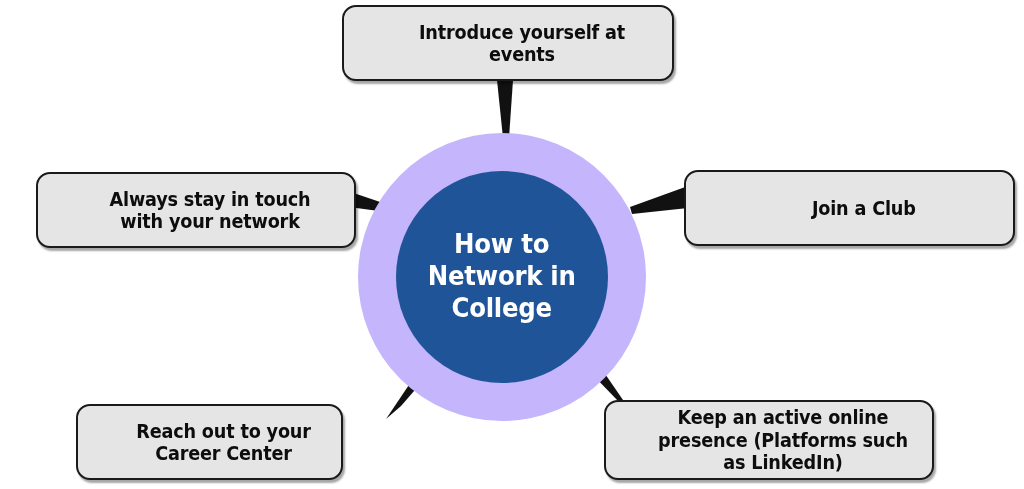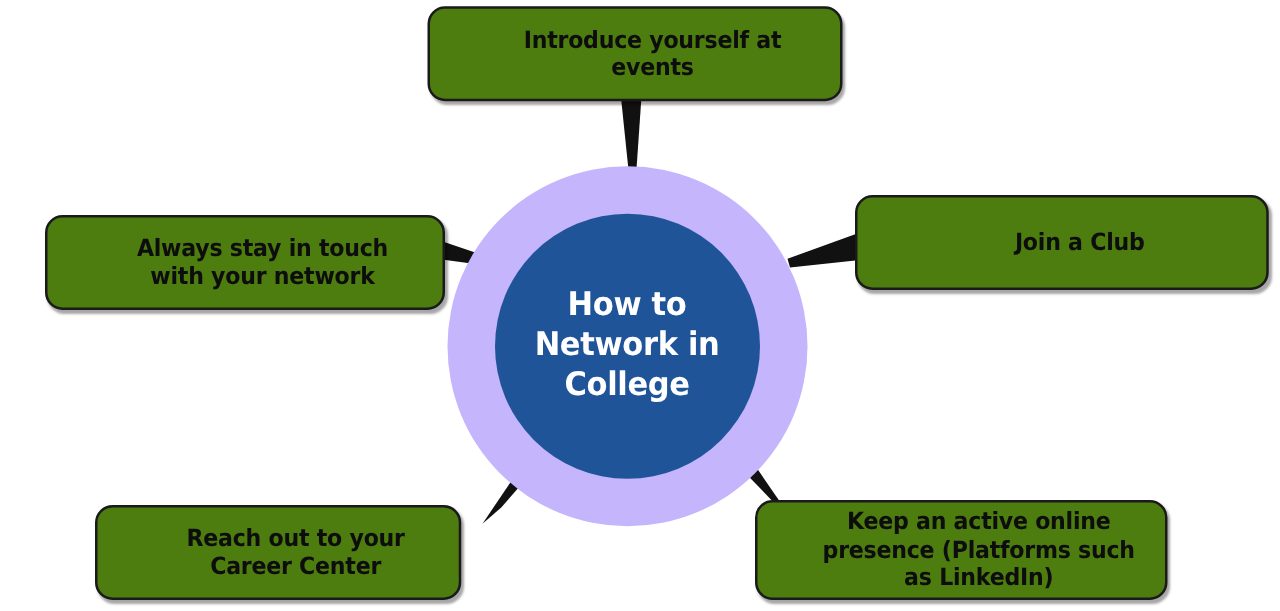--- a/index.html
+++ b/index.html
@@ -23,21 +23,21 @@
     position: absolute;
     left: 0;
     top: 0;
     width: 1024px;
     height: 489px;
     pointer-events: none;
   }
   .node-box {
     position: absolute;
     box-sizing: border-box;
-    background: #4d7c0f;
+    background: #e5e5e5;
     border: 2px solid #1a1a1a;
     border-radius: 14px;
     box-shadow: 2px 3px 2px rgba(0,0,0,0.35);
     display: flex;
     align-items: center;
     justify-content: center;
     text-align: center;
     z-index: 3;
     padding-left: 28px;
   }
@@ -47,22 +47,22 @@
     font-size: 19px;
     line-height: 1.18;
     letter-spacing: -0.2px;
     color: #0d0d0d;
     padding: 0 10px;
     transform: scaleX(0.93);
   }
   
   #box-top      { left: 342px; top: 5px;   width: 332px; height: 76px; }
   #box-left     { left: 8px;   top: 172px; width: 320px; height: 76px; margin-left: 28px; }
-  #box-right    { left: 684px; top: 156px; width: 331px; height: 76px; }
-  #box-bottom-left  { left: 76px;  top: 404px; width: 293px; height: 76px; }
+  #box-right    { left: 684px; top: 170px; width: 331px; height: 76px; }
+  #box-bottom-left  { left: 76px;  top: 404px; width: 267px; height: 76px; }
   #box-bottom-right { left: 604px; top: 400px; width: 330px; height: 80px; }
 
   
   #hub {
     position: absolute;
     left: 358px;
     top: 133px;
     width: 288px;
     height: 288px;
     border-radius: 50%;

